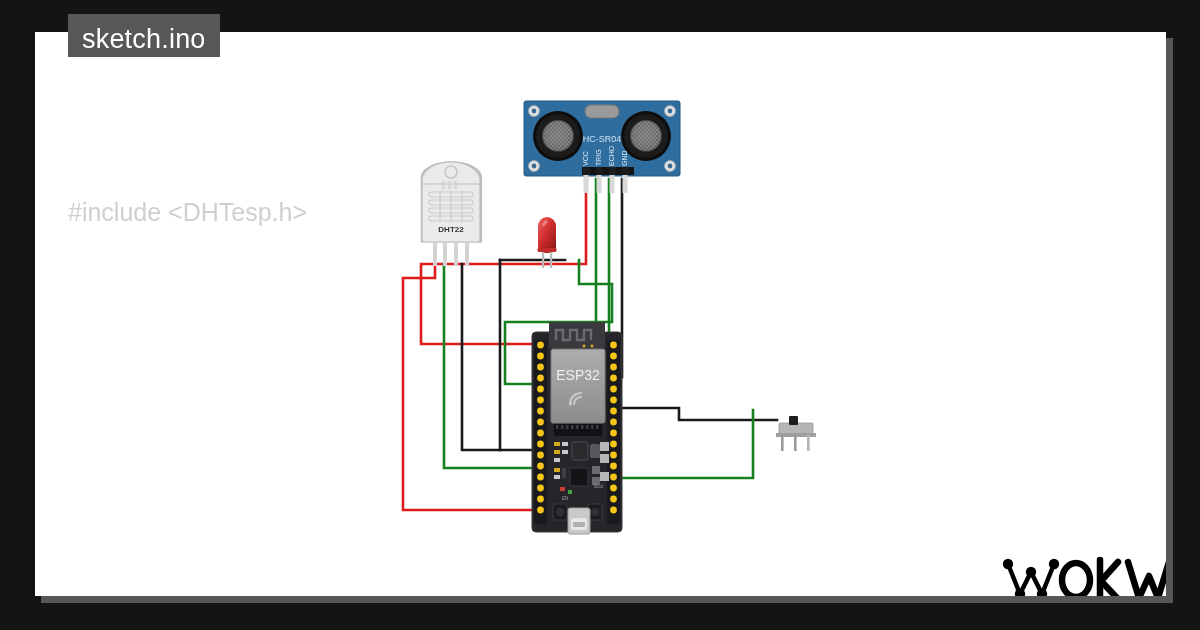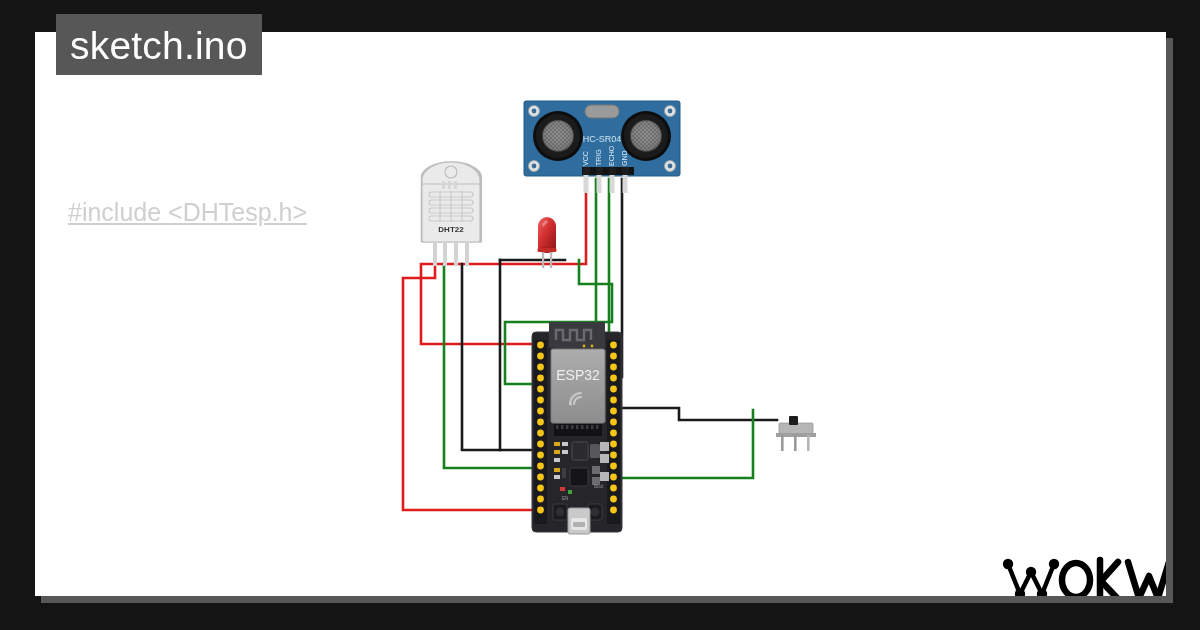--- a/index.html
+++ b/index.html
@@ -8,29 +8,29 @@
 
   #stage{position:relative;width:1200px;height:630px;background:#141414;}
 
   
   #canvas-shadow{position:absolute;left:41px;top:38px;width:1132px;height:565px;
                  background:#575757;}
   #canvas{position:absolute;left:35px;top:32px;width:1131px;height:564px;
           background:#ffffff;overflow:hidden;}
 
   
-  #file-tab{position:absolute;left:56px;top:14px;background:#575757;
-            color:#fff;font-size:39px;line-height:1;padding:12px 14px 10px 14px;
+  #file-tab{position:absolute;left:68px;top:14px;background:#575757;
+            color:#fff;font-size:27px;line-height:1;padding:12px 14px 4px 14px;
             letter-spacing:.2px;z-index:40;}
 
   
   #code{position:absolute;left:33px;top:60px;width:420px;
         color:#cfcfcf;font-size:25px;line-height:48px;white-space:pre;
         z-index:5;}
-  #code .ln{height:48px;text-decoration:underline;}
+  #code .ln{height:48px;}
 
   
   #diagram{position:absolute;left:0;top:0;width:928px;height:564px;z-index:10;}
   #diagram svg{position:absolute;left:0;top:0;}
 
   
   #wokwi-logo{position:absolute;left:965px;top:518px;width:190px;height:60px;z-index:20;}
 </style>
 </head>
 <body>

